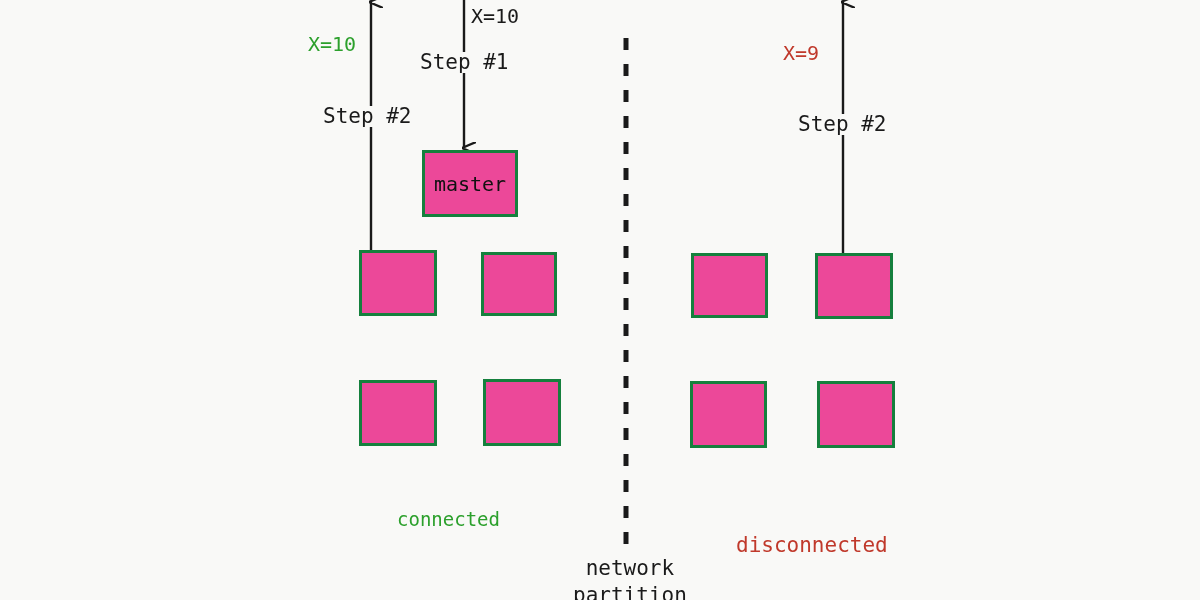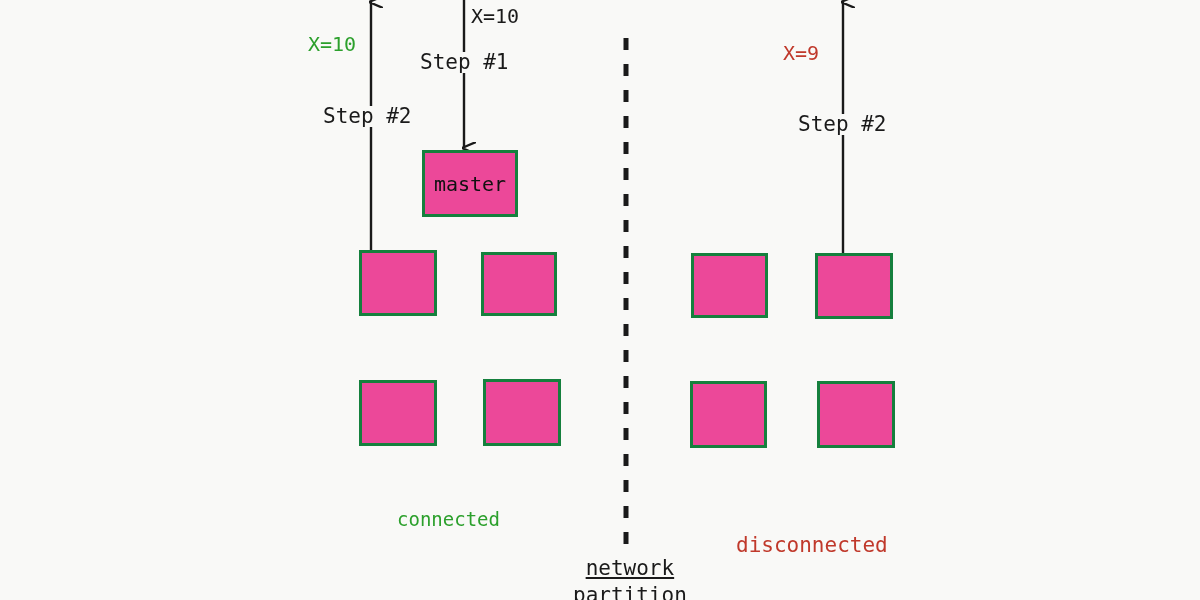--- a/index.html
+++ b/index.html
@@ -74,21 +74,20 @@
     font-size: 21px;
     color: #c0392b;
   }
   .txt-partition {
     font-size: 21px;
     color: #1a1a1a;
     text-align: center;
   }
   .txt-partition span {
     display: block;
-    text-decoration: underline;
   }
   .label-bg {
     background: #f9f9f7;
     padding: 0 3px;
   }
 </style>
 </head>
 <body>
 
 <div id="diagram-root">

